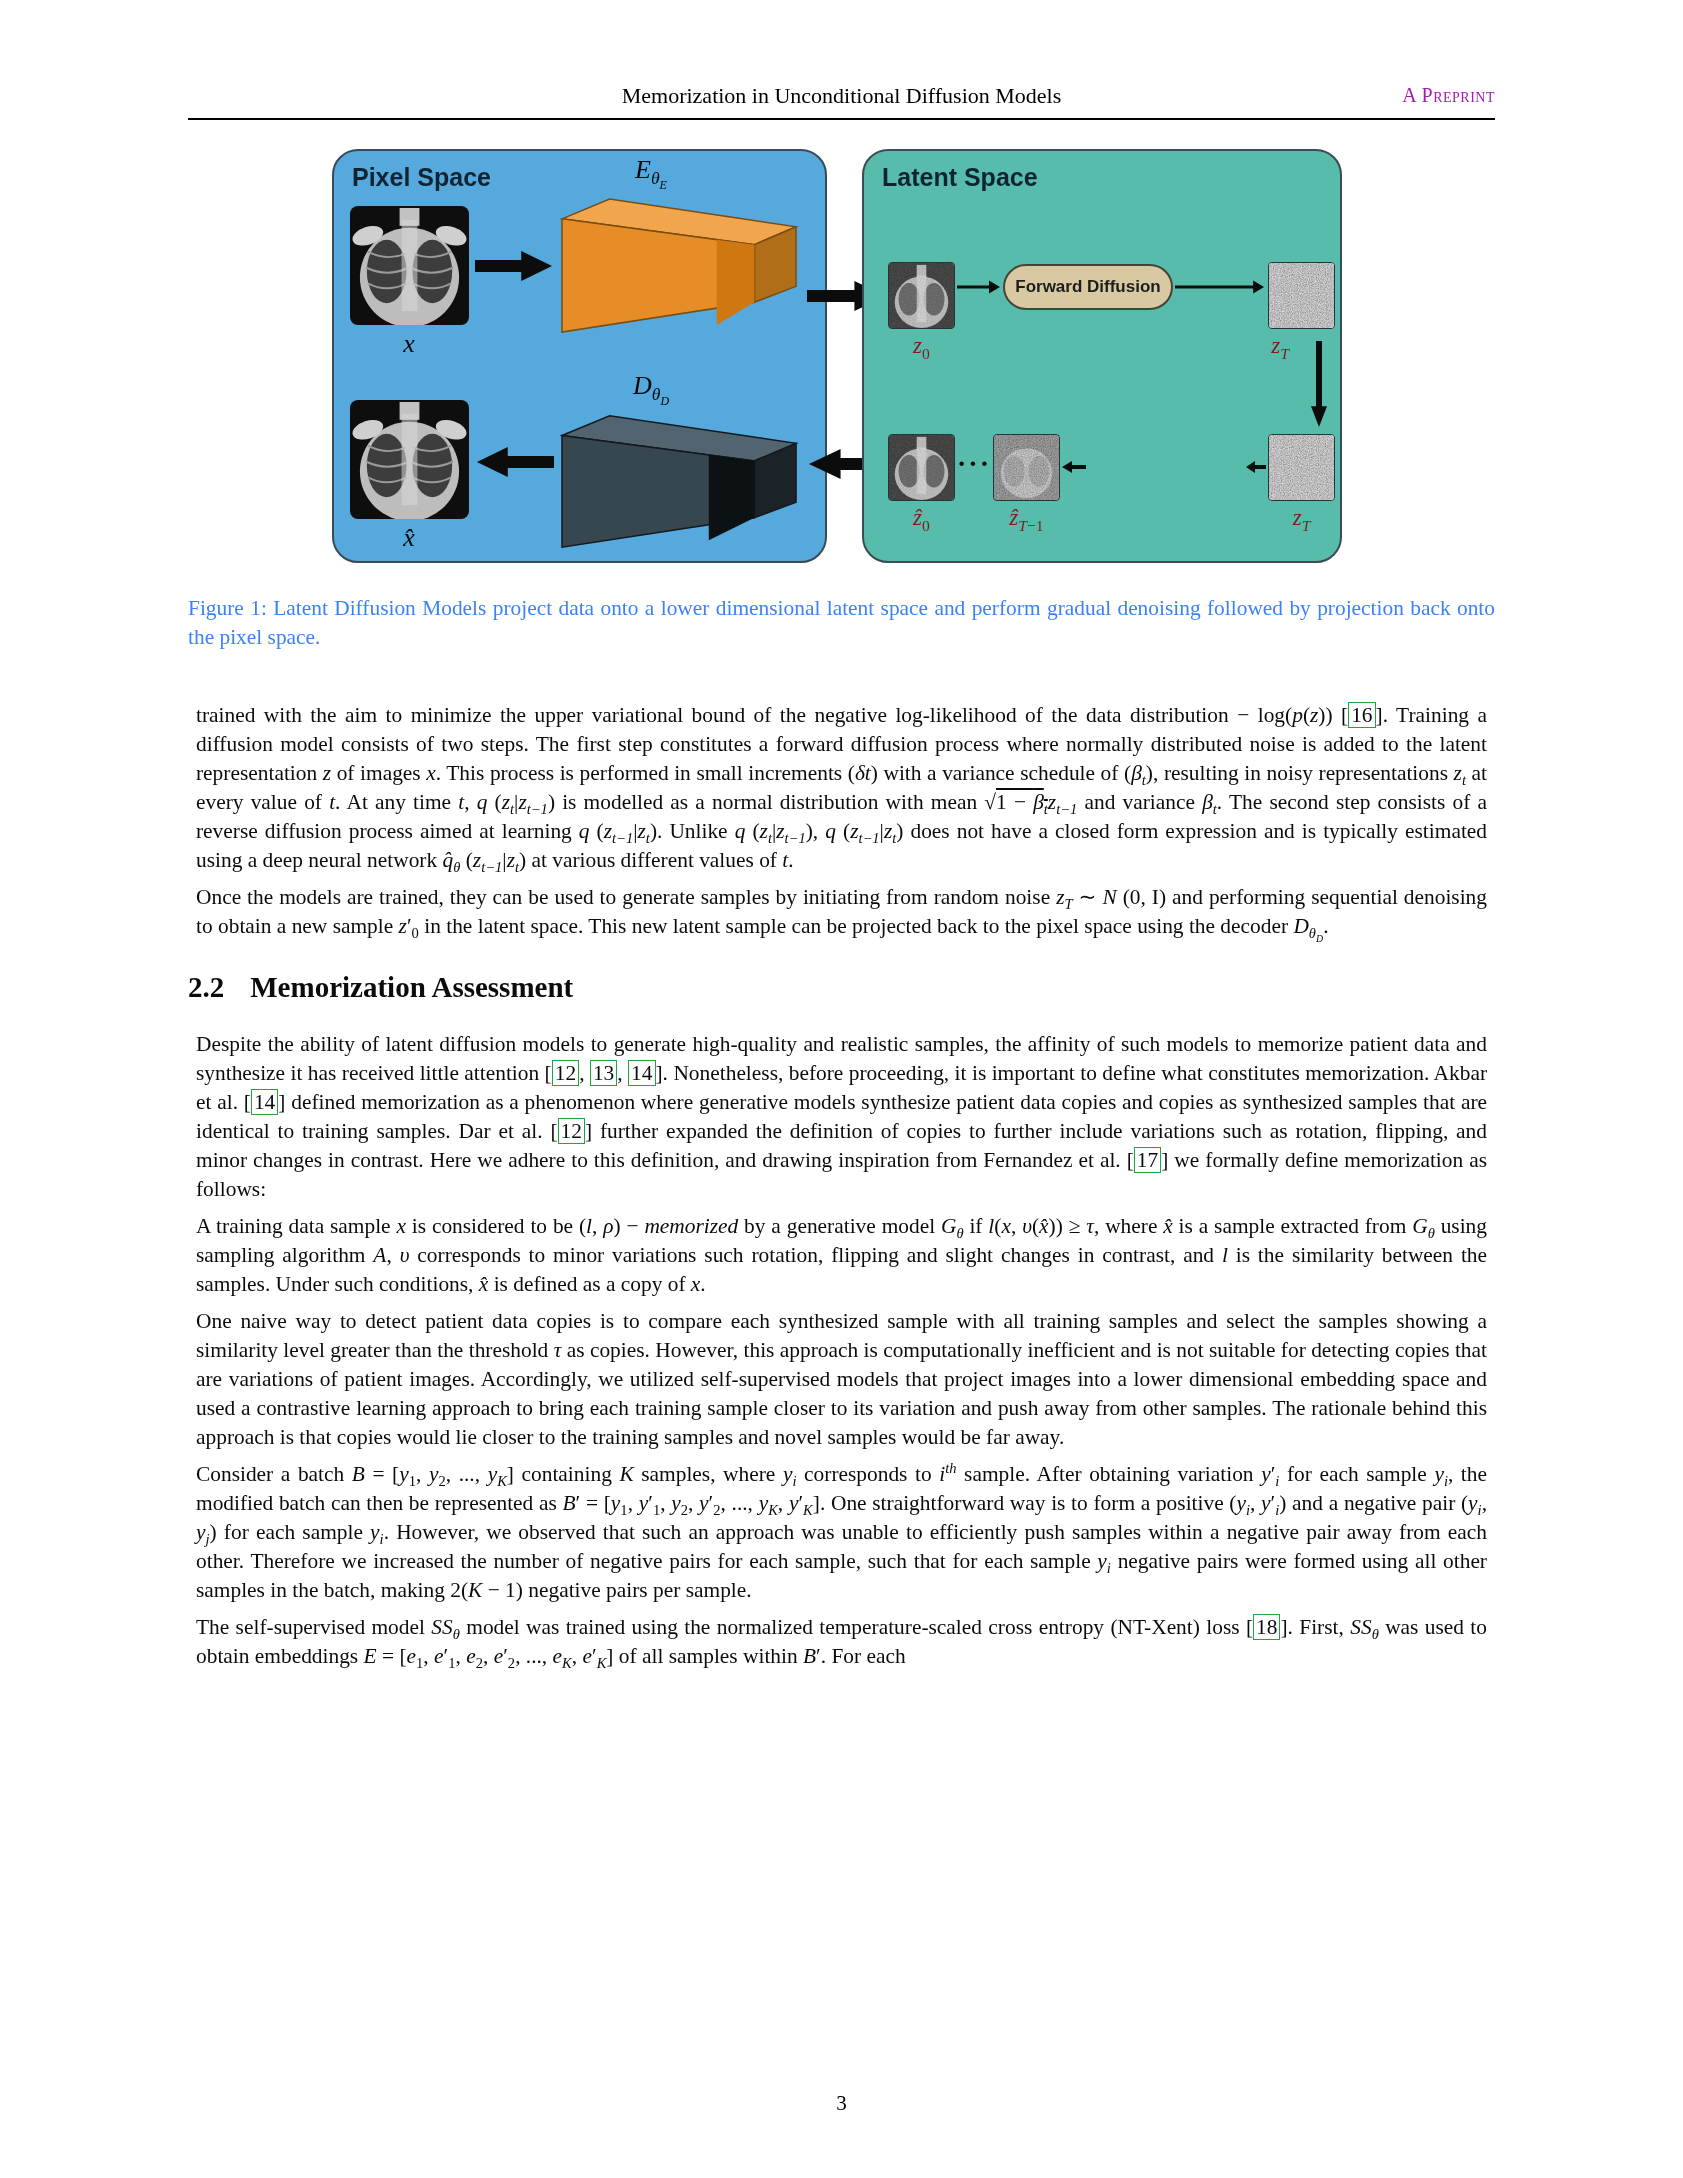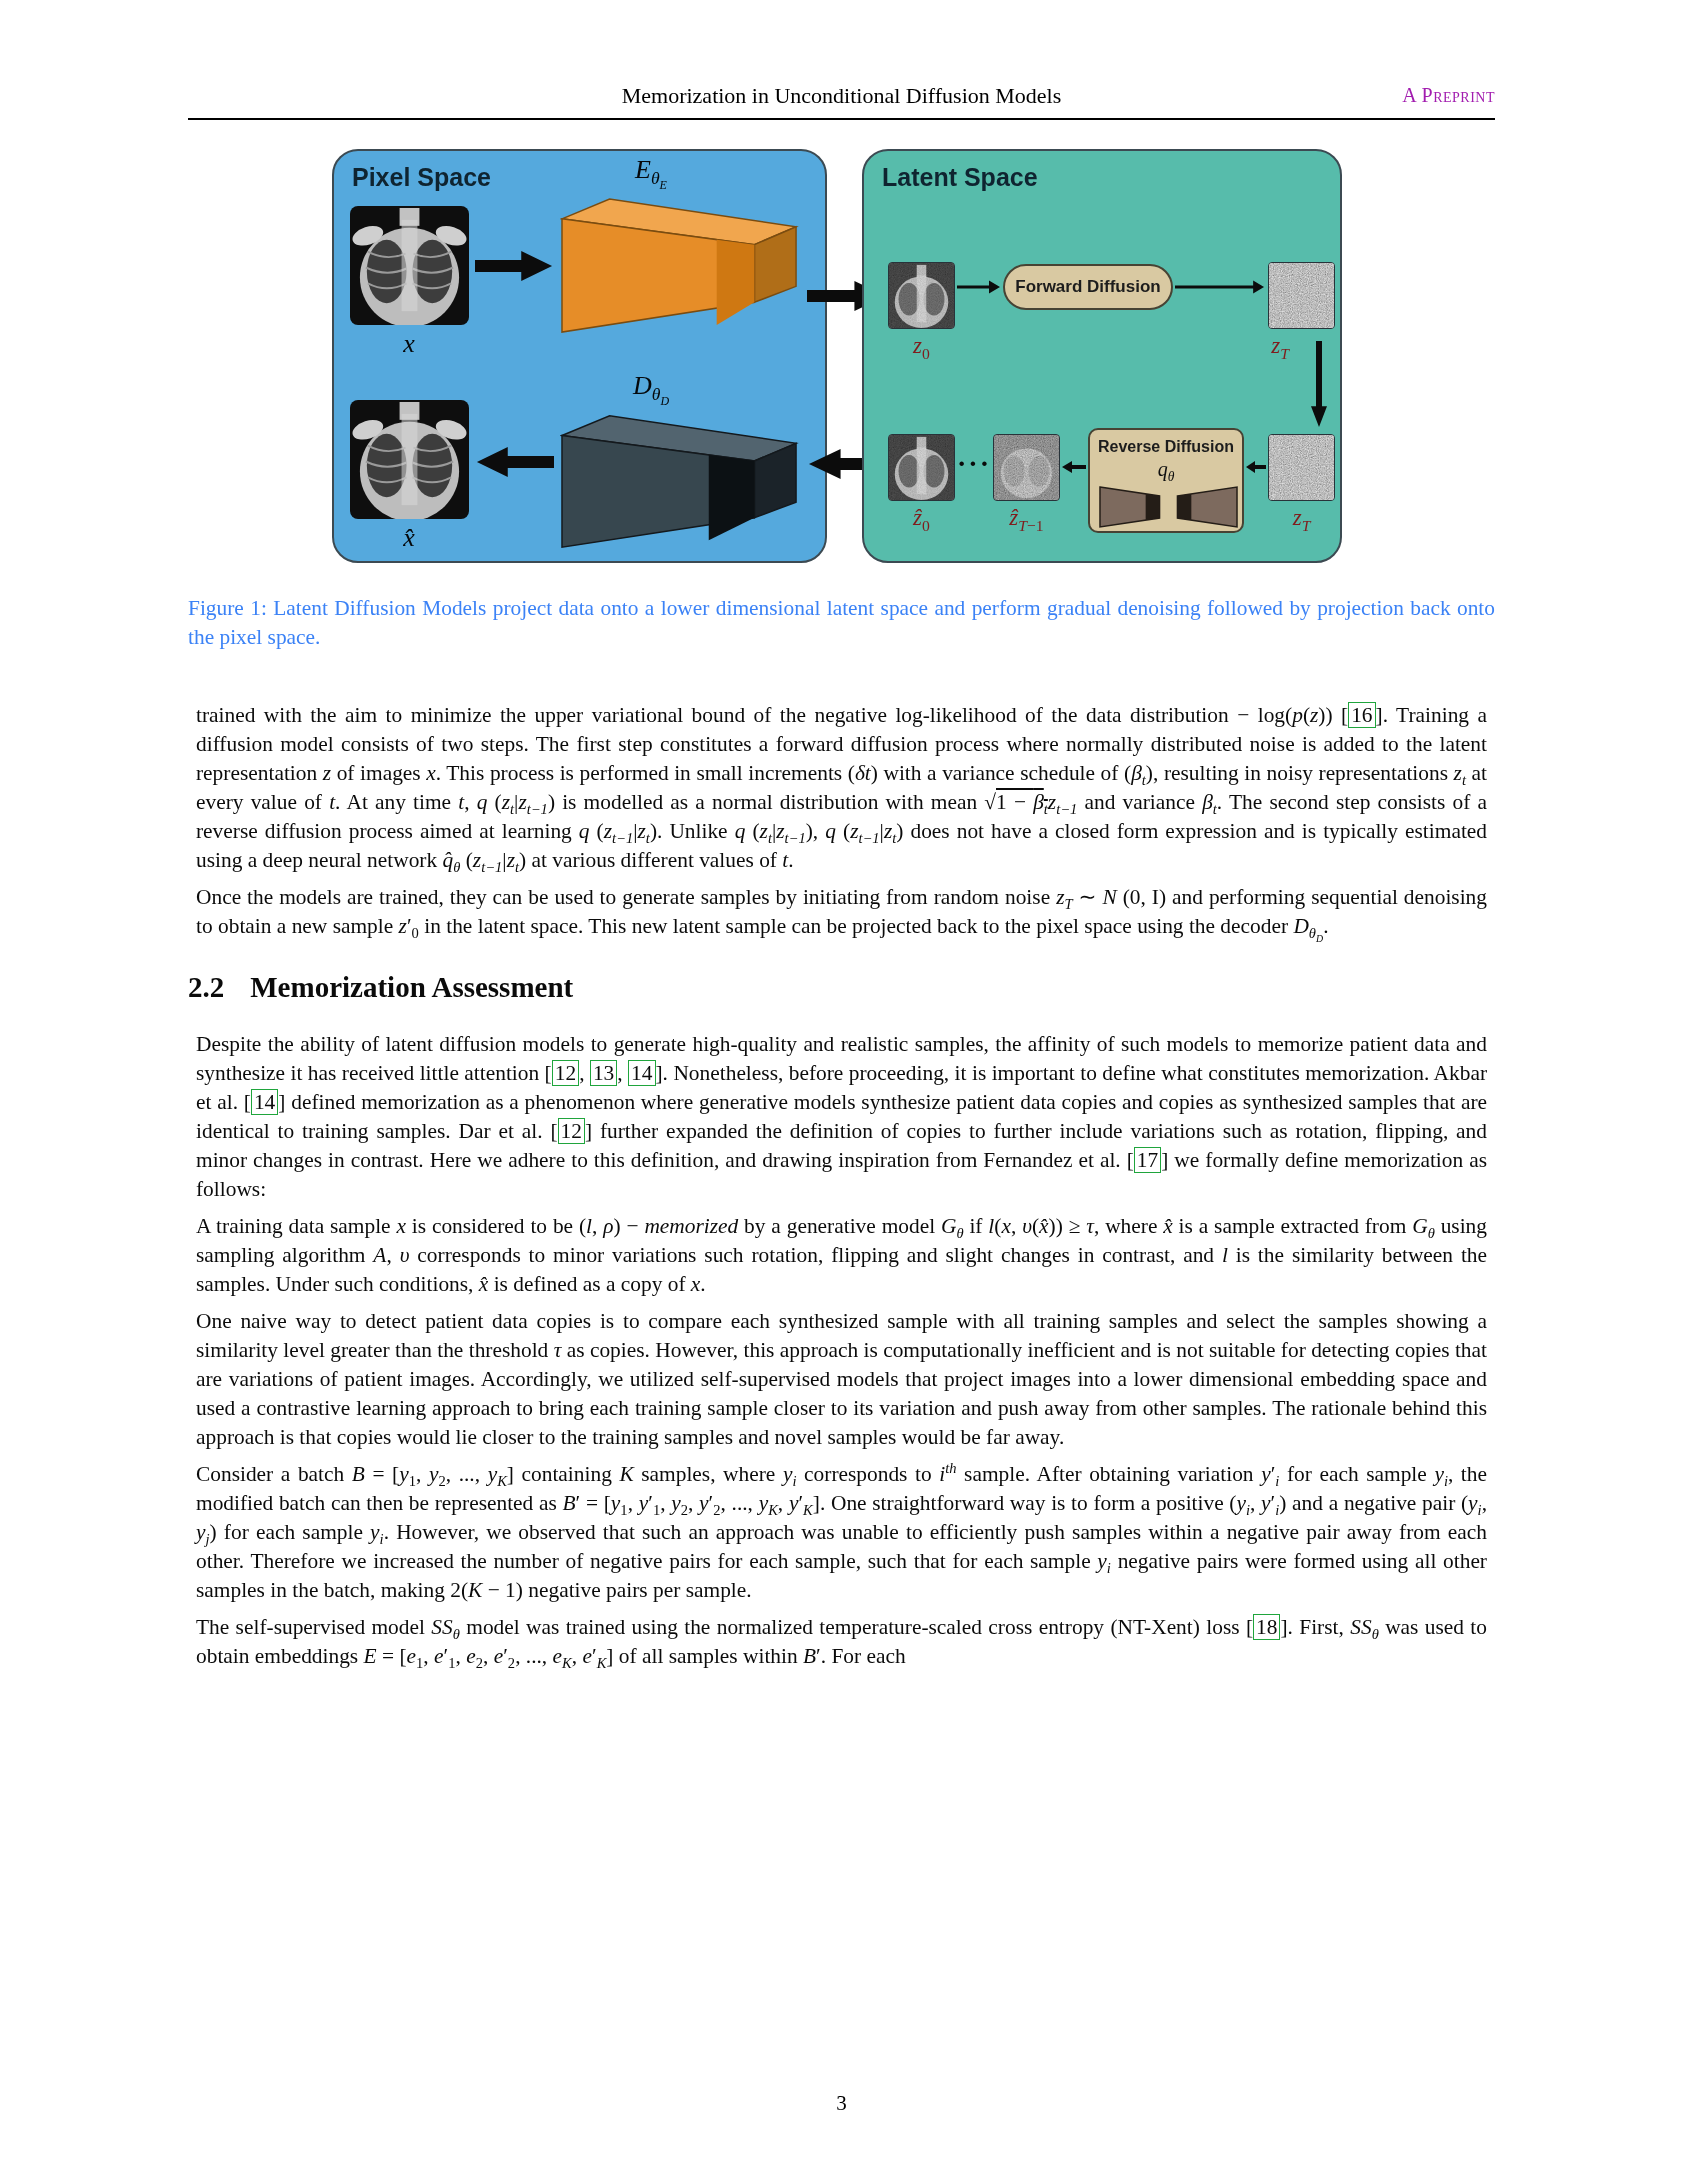--- a/index.html
+++ b/index.html
@@ -218,30 +218,20 @@
           <rect width="68" height="68" fill="#9a9a9a"></rect>
           <rect width="68" height="68" filter="url(#nz)"></rect>
         </svg>
       </div>
       <div class="lat-label zTbot-label"><i>z<sub>T</sub></i></div>
 
       <svg class="a3" viewBox="0 0 20 14" preserveAspectRatio="none">
         <polygon points="20,5 9,5 9,1 0,7 9,13 9,9 20,9" fill="#0c0c0c"></polygon>
       </svg>
 
-      <div class="rev-box">
-        <div class="rev-title">Reverse Diffusion</div>
-        <div class="rev-q"><i>q<sub>θ</sub></i></div>
-        <svg class="bowtie" viewBox="0 0 142 44" preserveAspectRatio="none">
-          <polygon points="2,2 62,11 62,33 2,42" fill="#7d6a5e" stroke="#241d17" stroke-width="1.5"></polygon>
-          <polygon points="48,9 62,11 62,33 48,35" fill="#241d17"></polygon>
-          <polygon points="80,11 140,2 140,42 80,33" fill="#7d6a5e" stroke="#241d17" stroke-width="1.5"></polygon>
-          <polygon points="80,11 94,9 94,35 80,33" fill="#241d17"></polygon>
-        </svg>
-      </div>
 
       <svg class="a4" viewBox="0 0 24 14" preserveAspectRatio="none">
         <polygon points="24,5 10,5 10,1 0,7 10,13 10,9 24,9" fill="#0c0c0c"></polygon>
       </svg>
 
       <div class="lat-img zhatTm1">
         <svg viewBox="0 0 68 68" preserveAspectRatio="none">
           <rect width="68" height="68" fill="#1c1c1c"></rect>
           <ellipse cx="34" cy="40" rx="27" ry="26" fill="#a8a8a8"></ellipse>
           <ellipse cx="21" cy="38" rx="11" ry="16" fill="#565656"></ellipse>

